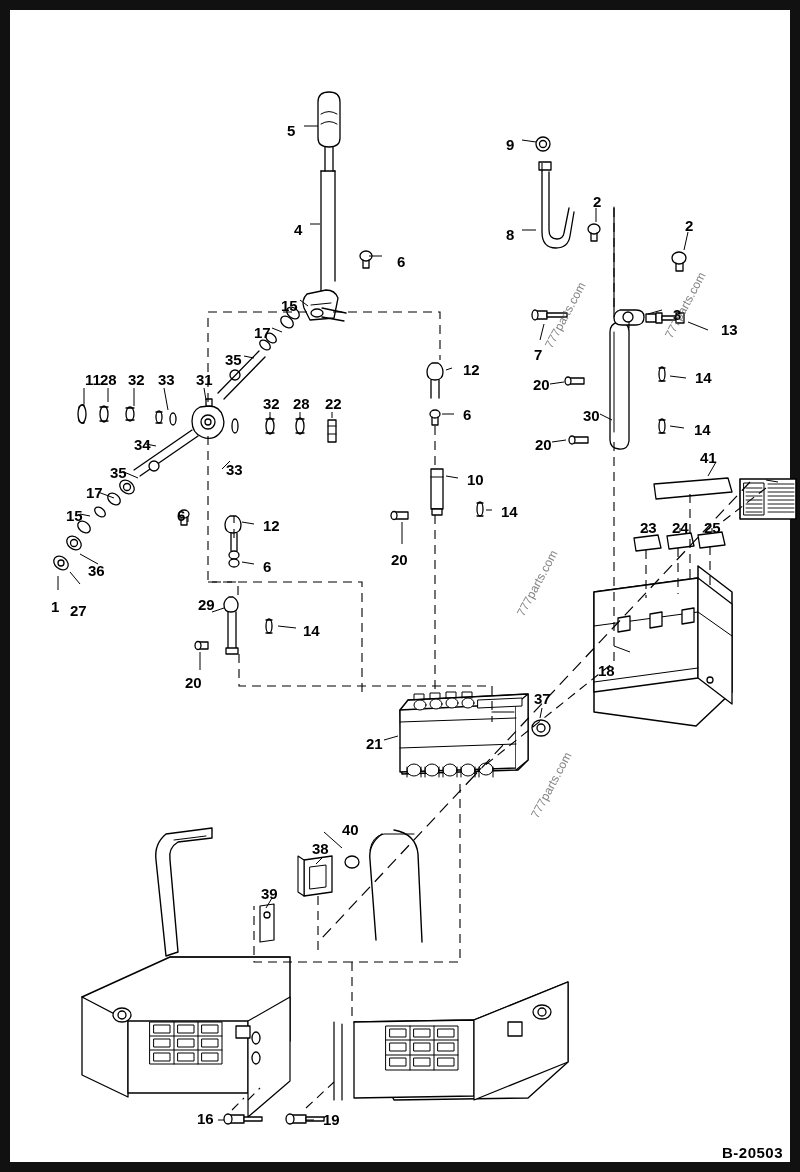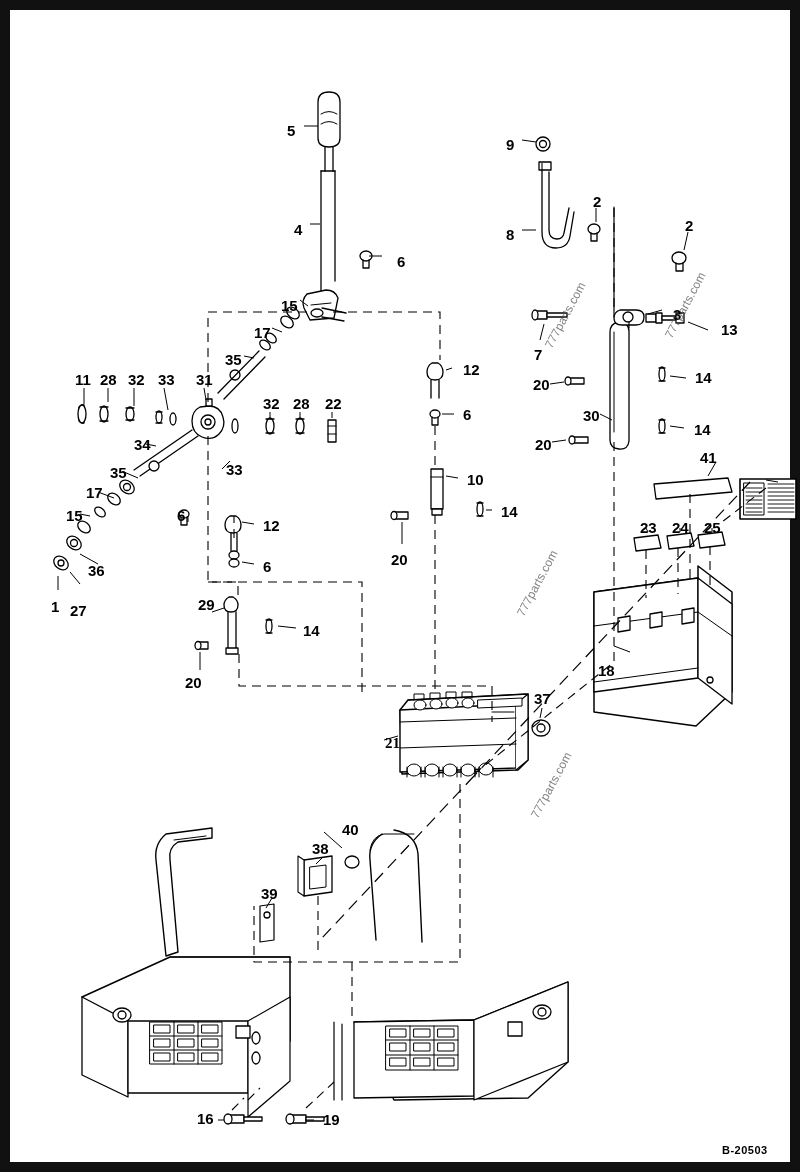--- a/index.html
+++ b/index.html
@@ -31,21 +31,21 @@
     font-family:"Liberation Sans", sans-serif;
     font-size:15px;
     font-weight:bold;
     color:#000;
     white-space:nowrap;
     line-height:1;
   }
   .code{
     position:absolute;
     font-family:"Liberation Sans", sans-serif;
-    font-size:11px;
+    font-size:15px;
     font-weight:bold;
     letter-spacing:.5px;
     color:#000;
   }
   .wm{
     position:absolute;
     font-family:"Liberation Sans", sans-serif;
     font-size:12px;
     color:#5a5a5a;
     white-space:nowrap;
@@ -397,21 +397,21 @@
       <div class="lbl" style="left:484px;top:205px;">8</div>
       <div class="lbl" style="left:375px;top:232px;">6</div>
       <div class="lbl" style="left:259px;top:276px;">15</div>
       <div class="lbl" style="left:651px;top:285px;">3</div>
       <div class="lbl" style="left:699px;top:300px;">13</div>
       <div class="lbl" style="left:232px;top:303px;">17</div>
       <div class="lbl" style="left:512px;top:325px;">7</div>
       <div class="lbl" style="left:203px;top:330px;">35</div>
       <div class="lbl" style="left:441px;top:340px;">12</div>
       <div class="lbl" style="left:673px;top:348px;">14</div>
-      <div class="lbl" style="left:53px;top:350px;">11</div>
+      <div class="lbl" style="left:63px;top:350px;">11</div>
       <div class="lbl" style="left:78px;top:350px;">28</div>
       <div class="lbl" style="left:106px;top:350px;">32</div>
       <div class="lbl" style="left:136px;top:350px;">33</div>
       <div class="lbl" style="left:174px;top:350px;">31</div>
       <div class="lbl" style="left:511px;top:355px;">20</div>
       <div class="lbl" style="left:241px;top:374px;">32</div>
       <div class="lbl" style="left:271px;top:374px;">28</div>
       <div class="lbl" style="left:303px;top:374px;">22</div>
       <div class="lbl" style="left:441px;top:385px;">6</div>
       <div class="lbl" style="left:561px;top:386px;">30</div>
@@ -434,21 +434,21 @@
       <div class="lbl" style="left:66px;top:541px;">36</div>
       <div class="lbl" style="left:369px;top:530px;">20</div>
       <div class="lbl" style="left:241px;top:537px;">6</div>
       <div class="lbl" style="left:29px;top:577px;">1</div>
       <div class="lbl" style="left:48px;top:561px;margin-top:20px;">27</div>
       <div class="lbl" style="left:176px;top:548px;margin-top:27px;">29</div>
       <div class="lbl" style="left:281px;top:601px;">14</div>
       <div class="lbl" style="left:576px;top:608px;margin-top:33px;">18</div>
       <div class="lbl" style="left:163px;top:653px;">20</div>
       <div class="lbl" style="left:512px;top:669px;">37</div>
-      <div class="lbl" style="left:363px;top:714px;font-family:Liberation Serif, serif;">21</div>
+      <div class="lbl" style="left:344px;top:714px;">21</div>
       <div class="lbl" style="left:320px;top:800px;">40</div>
       <div class="lbl" style="left:290px;top:819px;">38</div>
       <div class="lbl" style="left:239px;top:864px;">39</div>
       <div class="lbl" style="left:175px;top:1089px;">16</div>
       <div class="lbl" style="left:301px;top:1090px;">19</div>
 
       <div class="wm" style="left:520px;top:322px;transform:rotate(-62deg);transform-origin:0 0;">777parts.com</div>
       <div class="wm" style="left:640px;top:312px;transform:rotate(-62deg);transform-origin:0 0;">777parts.com</div>
       <div class="wm" style="left:492px;top:590px;transform:rotate(-62deg);transform-origin:0 0;">777parts.com</div>
       <div class="wm" style="left:506px;top:792px;transform:rotate(-62deg);transform-origin:0 0;">777parts.com</div>

